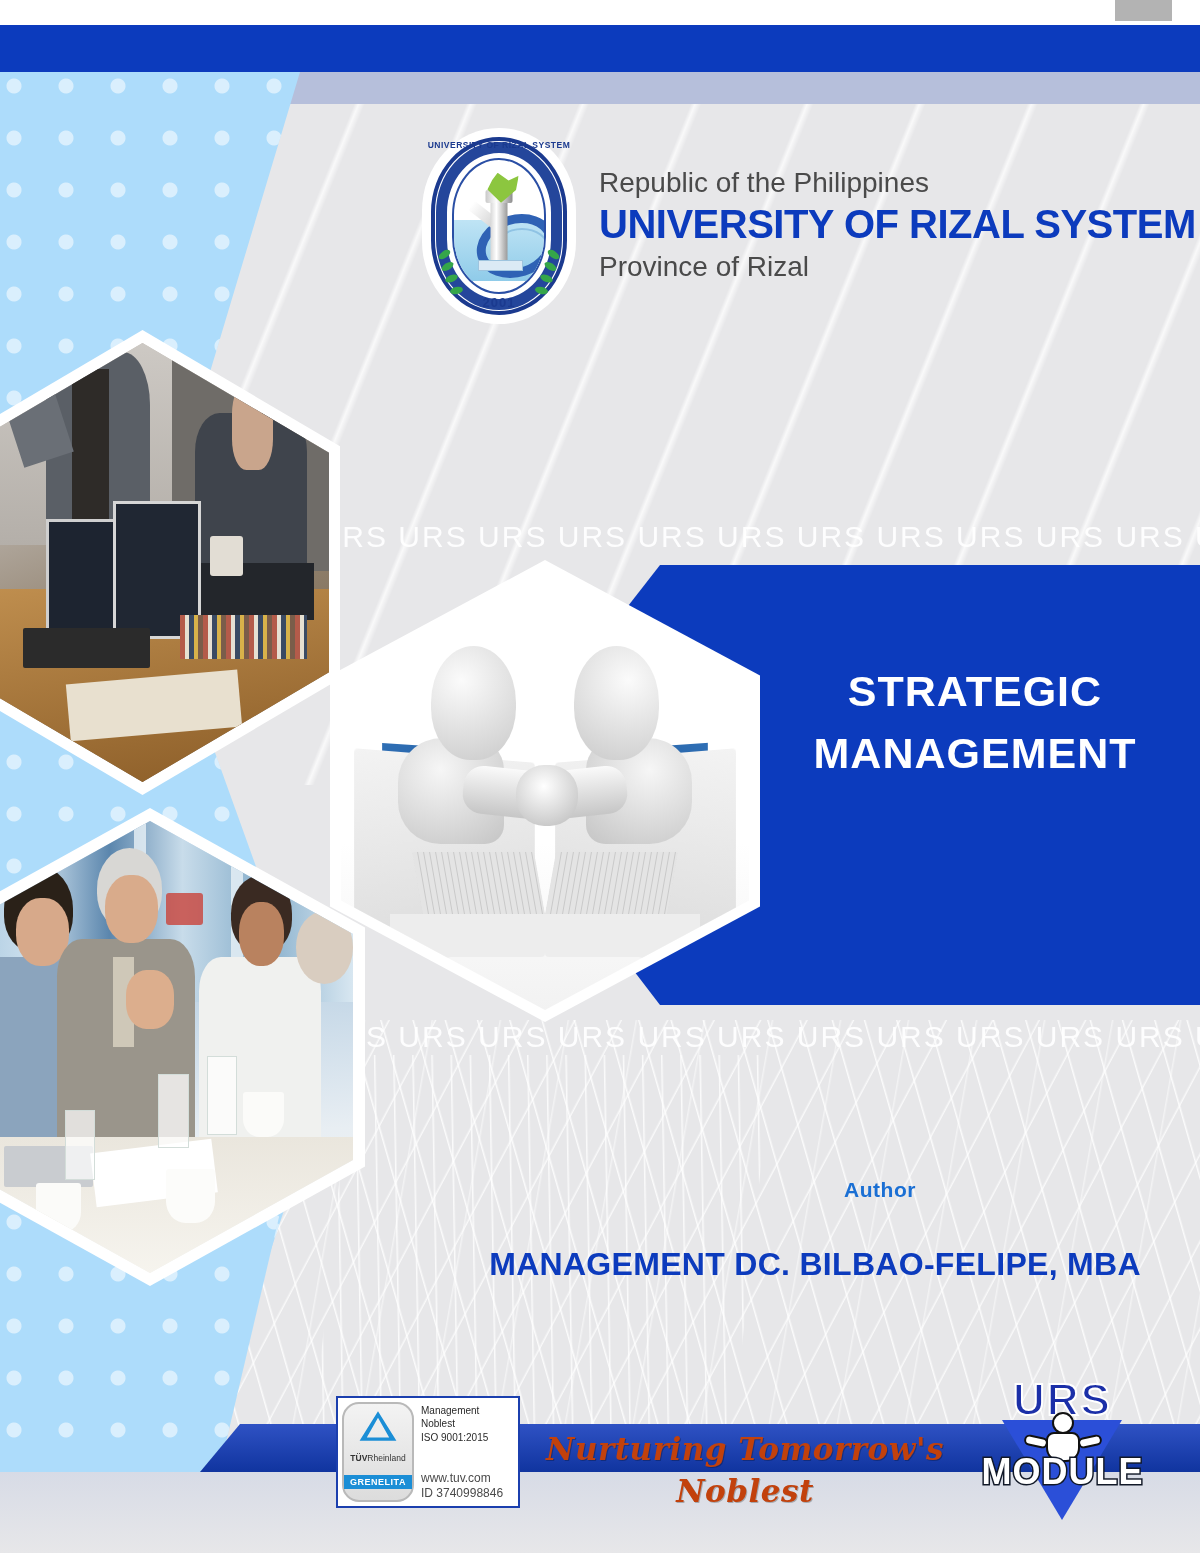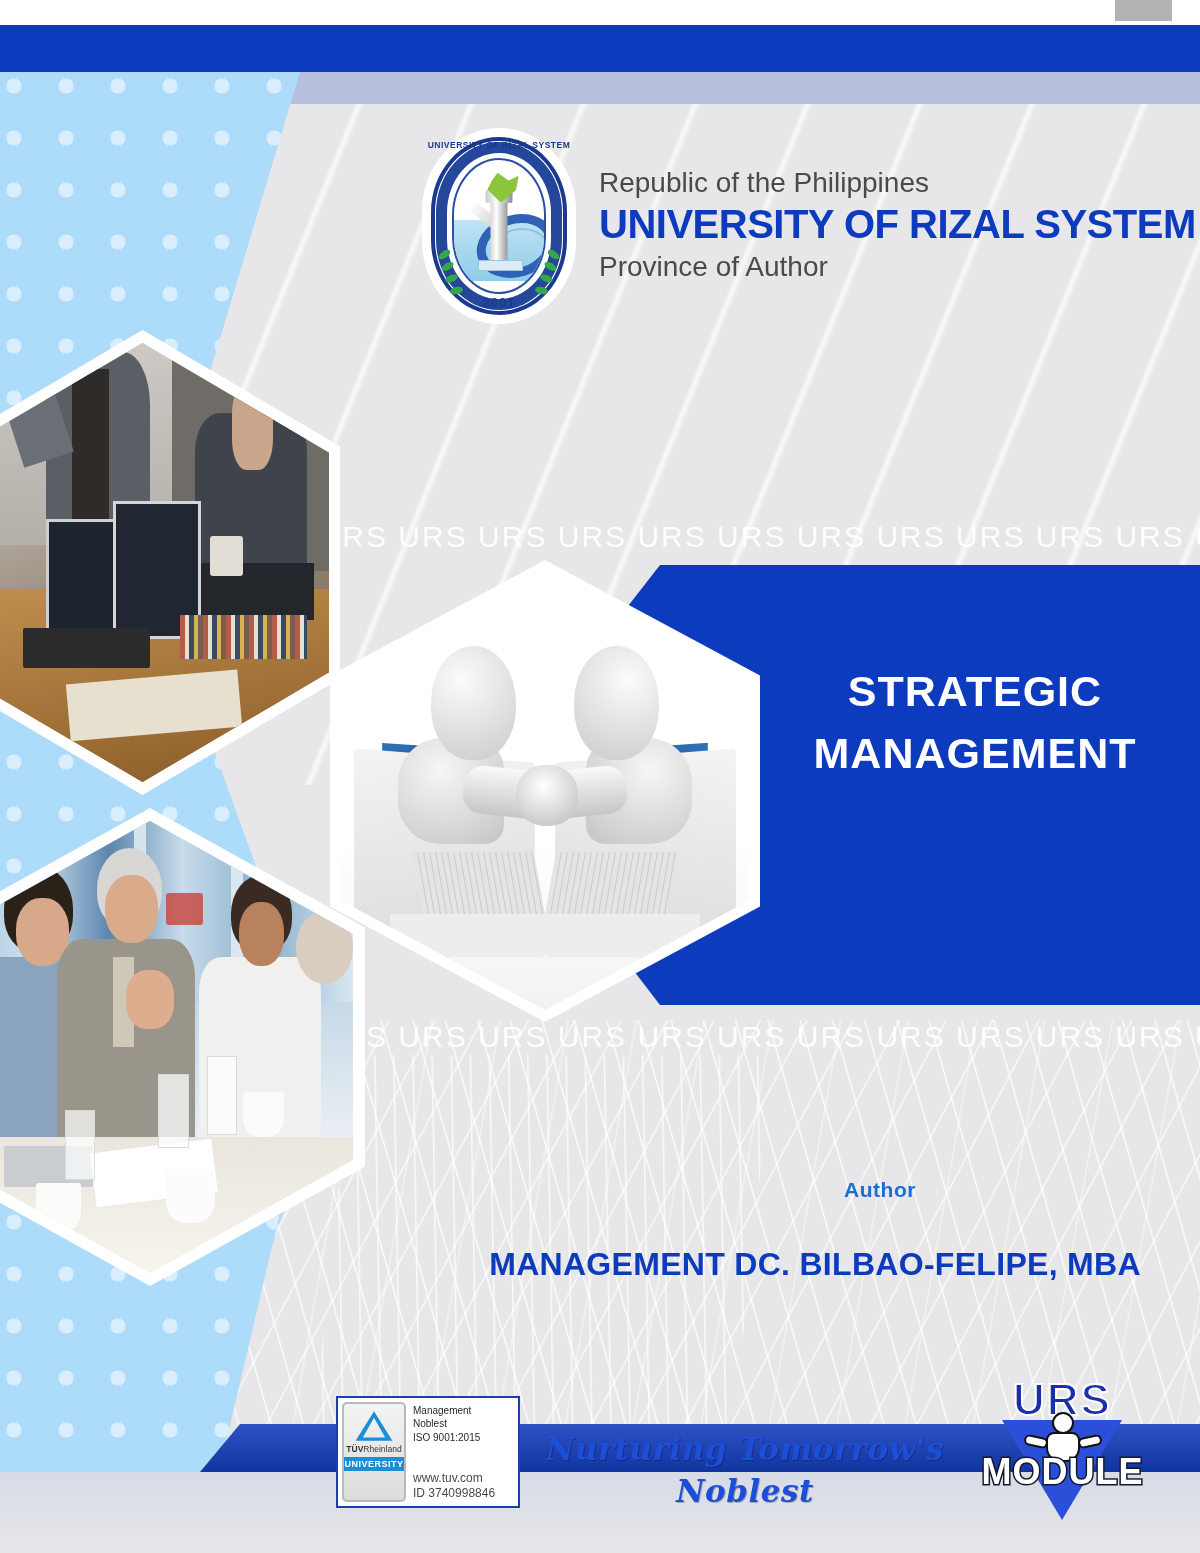--- a/index.html
+++ b/index.html
@@ -309,36 +309,36 @@
     position:absolute;left:200px;top:1424px;width:1000px;height:48px;
     background:linear-gradient(180deg,#2f52c4,#10349f);
     clip-path:polygon(40px 0,1000px 0,1000px 48px,0 48px);
   }
   .footer-shade{
     position:absolute;left:0;top:1472px;width:1200px;height:81px;
     background:linear-gradient(180deg,#d7dbe6,#e7e7e9);
   }
   .tagline{
     position:absolute;left:510px;top:1428px;width:470px;height:42px;
-    color:#1d4ed8;font-family:"DejaVu Serif",serif;
+    color:#c2410c;font-family:"DejaVu Serif",serif;
     font-style:italic;font-size:31px;font-weight:bold;
     letter-spacing:.5px;line-height:42px;text-align:center;
     text-shadow:1px 1px 0 rgba(0,0,0,.25);
   }
 
   
   .tuv{
     position:absolute;left:336px;top:1396px;width:180px;height:108px;
     background:#ffffff;border:2px solid #1b3fae;display:flex;
   }
   .tuv-left{
-    width:64px;background:linear-gradient(180deg,#f3f3f3,#dcdcdc);
-    border:2px solid #b9b9b9;margin:4px 0 4px 4px;border-radius:5px;
+    width:72px;background:linear-gradient(180deg,#f3f3f3,#dcdcdc);
+    border:2px solid #b9b9b9;margin:4px 0 4px 4px;border-radius:17px;
     display:flex;flex-direction:column;align-items:center;justify-content:flex-start;
-    padding-top:6px;box-sizing:border-box;
+    padding-top:6px;box-sizing:border-box;gap:9px;
   }
   .tuv-tri{
     width:40px;height:32px;position:relative;
   }
   .tuv-tri:before{
     content:"";position:absolute;inset:0;
     background:#1b8ed6;
     clip-path:polygon(50% 4%,96% 96%,4% 96%,50% 4%,50% 24%,22% 86%,78% 86%,50% 24%);
   }
   .tuv-brand{font-size:8.5px;font-weight:bold;color:#333;margin-top:2px;}
@@ -437,21 +437,21 @@
         <span class="leaf" style="right:3px;top:16px;transform:rotate(30deg)"></span>
         <span class="leaf" style="right:7px;top:28px;transform:rotate(22deg)"></span>
         <span class="leaf" style="right:12px;top:40px;transform:rotate(12deg)"></span>
       </div>
       <div class="seal-year">2001</div>
     </div>
 
     <div class="inst-lines">
       <div class="inst-rep">Republic of the Philippines</div>
       <div class="inst-name">UNIVERSITY OF RIZAL SYSTEM</div>
-      <div class="inst-prov">Province of Author</div>
+      <div class="inst-prov">Province of Rizal</div>
     </div>
   </div>
 
   <div class="hex hex-frame" style="left:-55px;top:330px;width:395px;height:465px;"></div>
   <div class="hex hex-img p1" style="left:-44px;top:343px;width:373px;height:439px;">
     <div class="wall"></div>
       <div class="wall2"></div>
     <div class="person-a"></div>
       <div class="person-a2"></div>
       <div class="arm-a"></div>
@@ -521,21 +521,21 @@
   <div class="author-name">MANAGEMENT DC. BILBAO-FELIPE, MBA</div>
 
   <div class="footer-shade"></div>
   <div class="footer-band"></div>
   <div class="tagline">Nurturing Tomorrow's Noblest</div>
 
   <div class="tuv">
     <div class="tuv-left">
       <div class="tuv-tri"></div>
       <div class="tuv-brand"><span>TÜV</span><i>Rheinland</i></div>
-      <div class="tuv-cert">UNIVERSITY</div>
+      <div class="tuv-cert">GRENELITA</div>
     </div>
     <div class="tuv-right">
       <div>
         <div class="tuv-ms">Management</div>
         <div class="tuv-ms">Noblest</div>
         <div class="tuv-iso">ISO 9001:2015</div>
       </div>
       <div>
         <div class="tuv-url">www.tuv.com</div>
         <div class="tuv-url">ID 3740998846</div>

